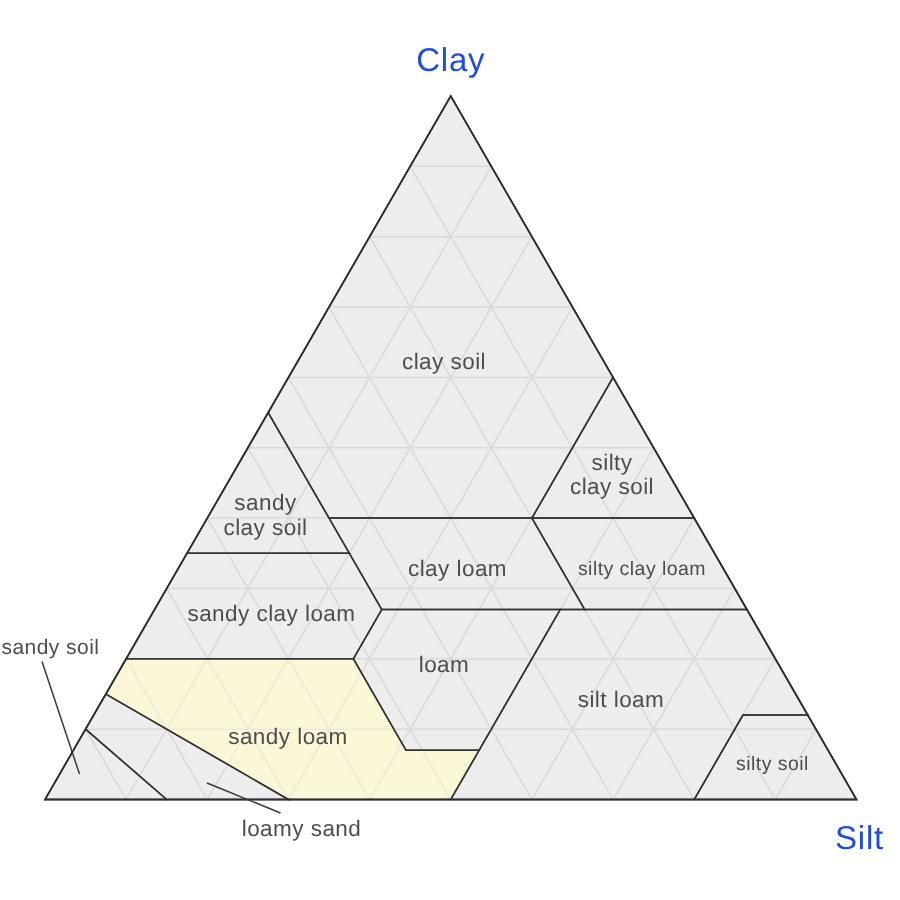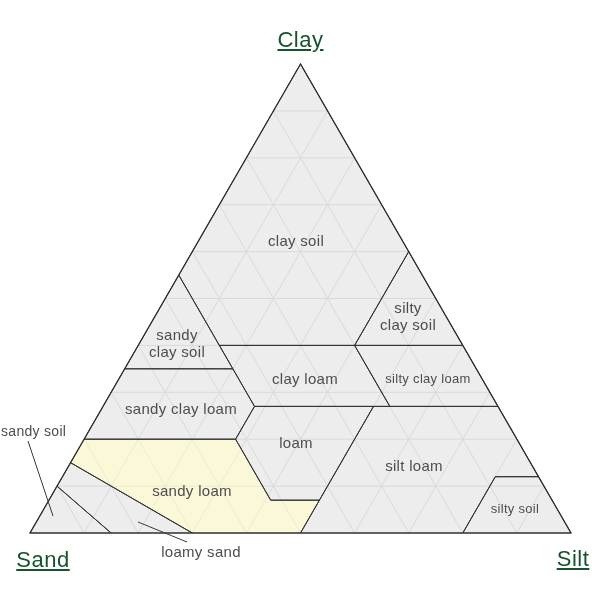--- a/index.html
+++ b/index.html
@@ -1,19 +1,19 @@
 <!DOCTYPE html>
 <html><head>
 <meta charset="utf-8">
 <style>
   html,body{margin:0;padding:0;background:#ffffff;}
   #stage{position:relative;width:600px;height:600px;background:#ffffff;overflow:hidden;
          font-family:"Liberation Sans","DejaVu Sans",sans-serif;}
   #ternary-svg{position:absolute;left:0;top:0;}
-  .corner-label{position:absolute;color:#14532d;font-size:22px;letter-spacing:0.5px;text-align:center;text-decoration:underline;}
+  .corner-label{position:absolute;color:#1d4ed8;font-size:22px;letter-spacing:0.5px;text-align:center;}
   #corner-clay{left:248px;top:27px;width:105px;}
   #corner-sand{left:10px;top:547px;width:66px;}
   #corner-silt{left:540px;top:546px;width:66px;}
 </style>
 </head>
 <body>
 
 <div id="stage">
   <svg id="ternary-svg" width="600" height="600" viewBox="0 0 600 600">
       <polygon points="300.5,64.0 178.8,275.1 219.3,345.4 354.6,345.4 408.7,251.6" fill="#ededed" stroke="none"></polygon>
@@ -80,15 +80,14 @@
       <text x="428" y="383" text-anchor="middle" fill="#4d4d4d" font-size="13" letter-spacing="0.3">silty clay loam</text>
       <text x="181" y="414" text-anchor="middle" fill="#4d4d4d" font-size="15" letter-spacing="0.3">sandy clay loam</text>
       <text x="296" y="448" text-anchor="middle" fill="#4d4d4d" font-size="15" letter-spacing="0.3">loam</text>
       <text x="414" y="471" text-anchor="middle" fill="#4d4d4d" font-size="15" letter-spacing="0.3">silt loam</text>
       <text x="192" y="496" text-anchor="middle" fill="#4d4d4d" font-size="15" letter-spacing="0.3">sandy loam</text>
       <text x="515" y="513" text-anchor="middle" fill="#4d4d4d" font-size="13" letter-spacing="0.3">silty soil</text>
       <text x="1" y="436" text-anchor="start" fill="#4d4d4d" font-size="14" letter-spacing="0.3">sandy soil</text>
       <text x="201" y="557" text-anchor="middle" fill="#4d4d4d" font-size="15" letter-spacing="0.3">loamy sand</text>
     </svg>
   <div id="corner-clay" class="corner-label">Clay</div>
-  <div id="corner-sand" class="corner-label">Sand</div>
   <div id="corner-silt" class="corner-label">Silt</div>
 </div>
 
 </body></html>

